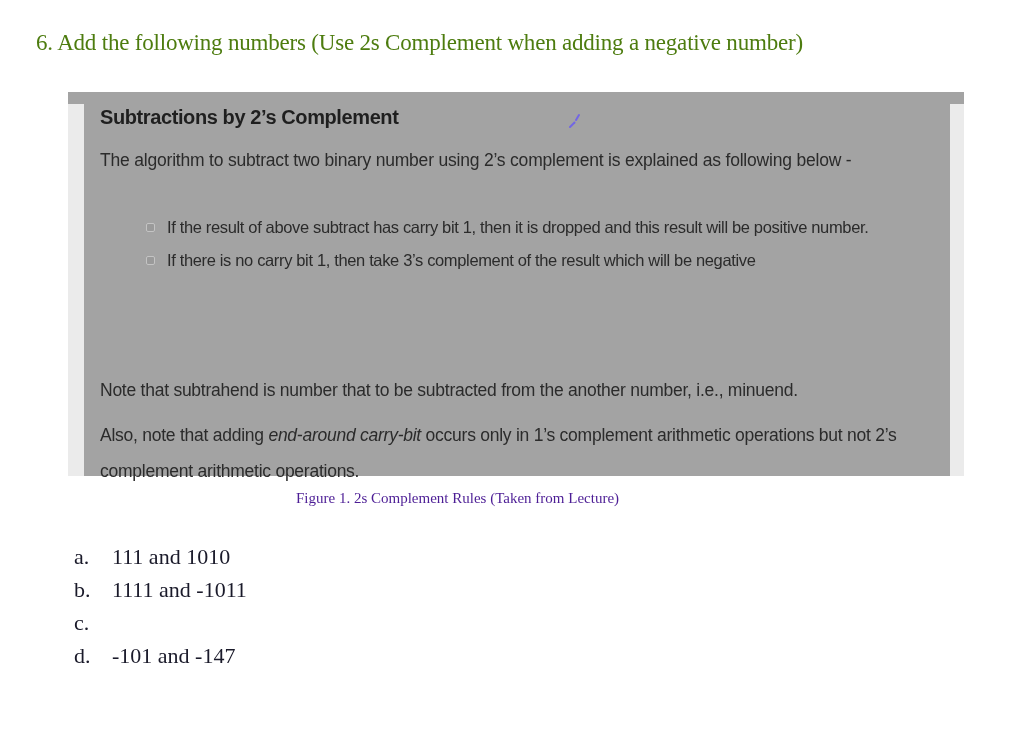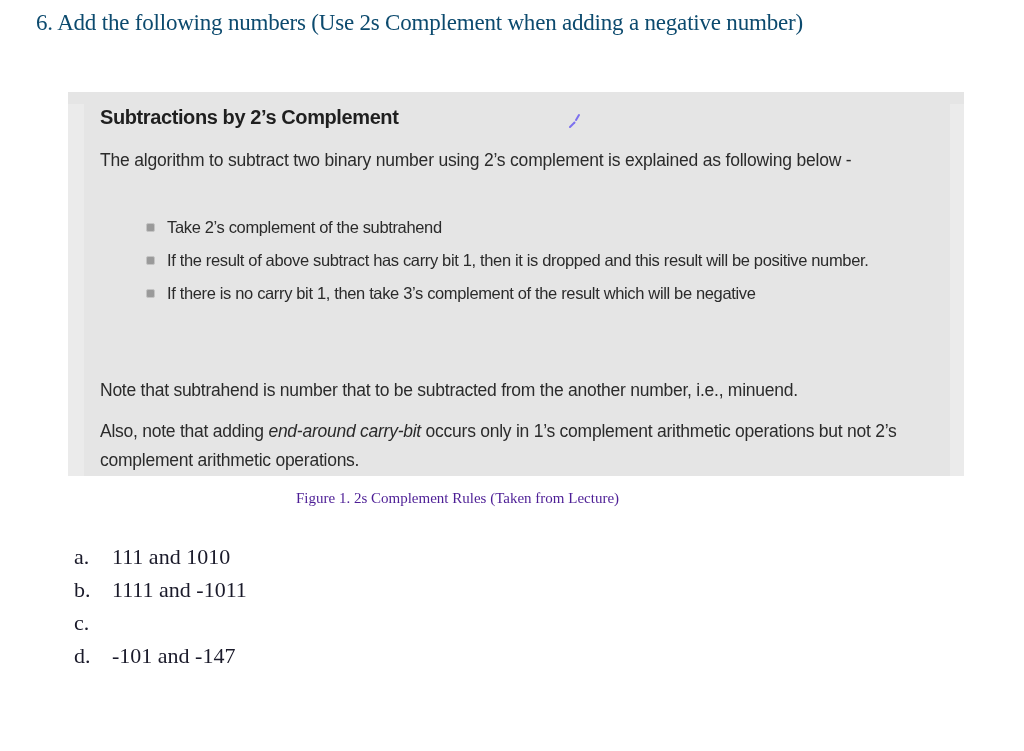--- a/index.html
+++ b/index.html
@@ -11,34 +11,34 @@
       width: 1024px;
       height: 751px;
       position: relative;
       overflow: hidden;
       font-family: "Liberation Serif", serif;
       color: #111111;
     }
     .question-title {
       position: absolute;
       left: 36px;
-      top: 8px;
+      top: 28px;
       font-size: 23px;
       line-height: 30px;
       letter-spacing: -0.2px;
       white-space: nowrap;
-      color: #0c4a6e;
+      color: #4d7c0f;
     }
     .figure-frame {
       position: absolute;
       left: 68px;
       top: 92px;
       width: 896px;
       height: 384px;
-      background: #e5e5e5;
+      background: #a3a3a3;
     }
     .bar-left {
       position: absolute;
       left: 0;
       top: 12px;
       width: 16px;
       height: 372px;
       background: #ebebeb;
     }
     .bar-right {
@@ -119,21 +119,21 @@
       line-height: 28px;
       letter-spacing: -0.25px;
       white-space: nowrap;
     }
     .fig-note2 {
       position: absolute;
       left: 0;
       top: 313px;
       width: 840px;
       font-size: 17.5px;
-      line-height: 29px;
+      line-height: 36px;
       letter-spacing: -0.25px;
     }
     .fig-note2 em {
       font-style: italic;
     }
     .caption {
       position: absolute;
       left: 296px;
       top: 486px;
       font-size: 15px;
@@ -172,24 +172,20 @@
   <div class="fig-content">
     <div class="fig-heading">Subtractions by 2’s Complement</div>
     <svg class="pen-mark" viewBox="0 0 18 18">
       <path d="M13 3 L10 8" stroke="#6a5cf0" stroke-width="2" stroke-linecap="round" fill="none" opacity="0.85"></path>
       <path d="M8.5 10.5 L4 15" stroke="#6a5cf0" stroke-width="2" stroke-linecap="round" fill="none" opacity="0.85"></path>
     </svg>
     <div class="fig-intro">The algorithm to subtract two binary number using 2’s complement is explained as following below -</div>
     <ul class="fig-list">
       <li>
         <span class="bullet"></span>
-        <span>Take 2’s complement of the subtrahend</span>
-      </li>
-      <li>
-        <span class="bullet"></span>
         <span>If the result of above subtract has carry bit 1, then it is dropped and this result will be positive number.</span>
       </li>
       <li>
         <span class="bullet"></span>
         <span>If there is no carry bit 1, then take 3’s complement of the result which will be negative</span>
       </li>
     </ul>
     <div class="fig-note1">Note that subtrahend is number that to be subtracted from the another number, i.e., minuend.</div>
     <div class="fig-note2"><span>Also, note that adding </span><em>end-around carry-bit</em><span> occurs only in 1’s complement arithmetic operations but not 2’s complement arithmetic operations.</span></div>
   </div>

